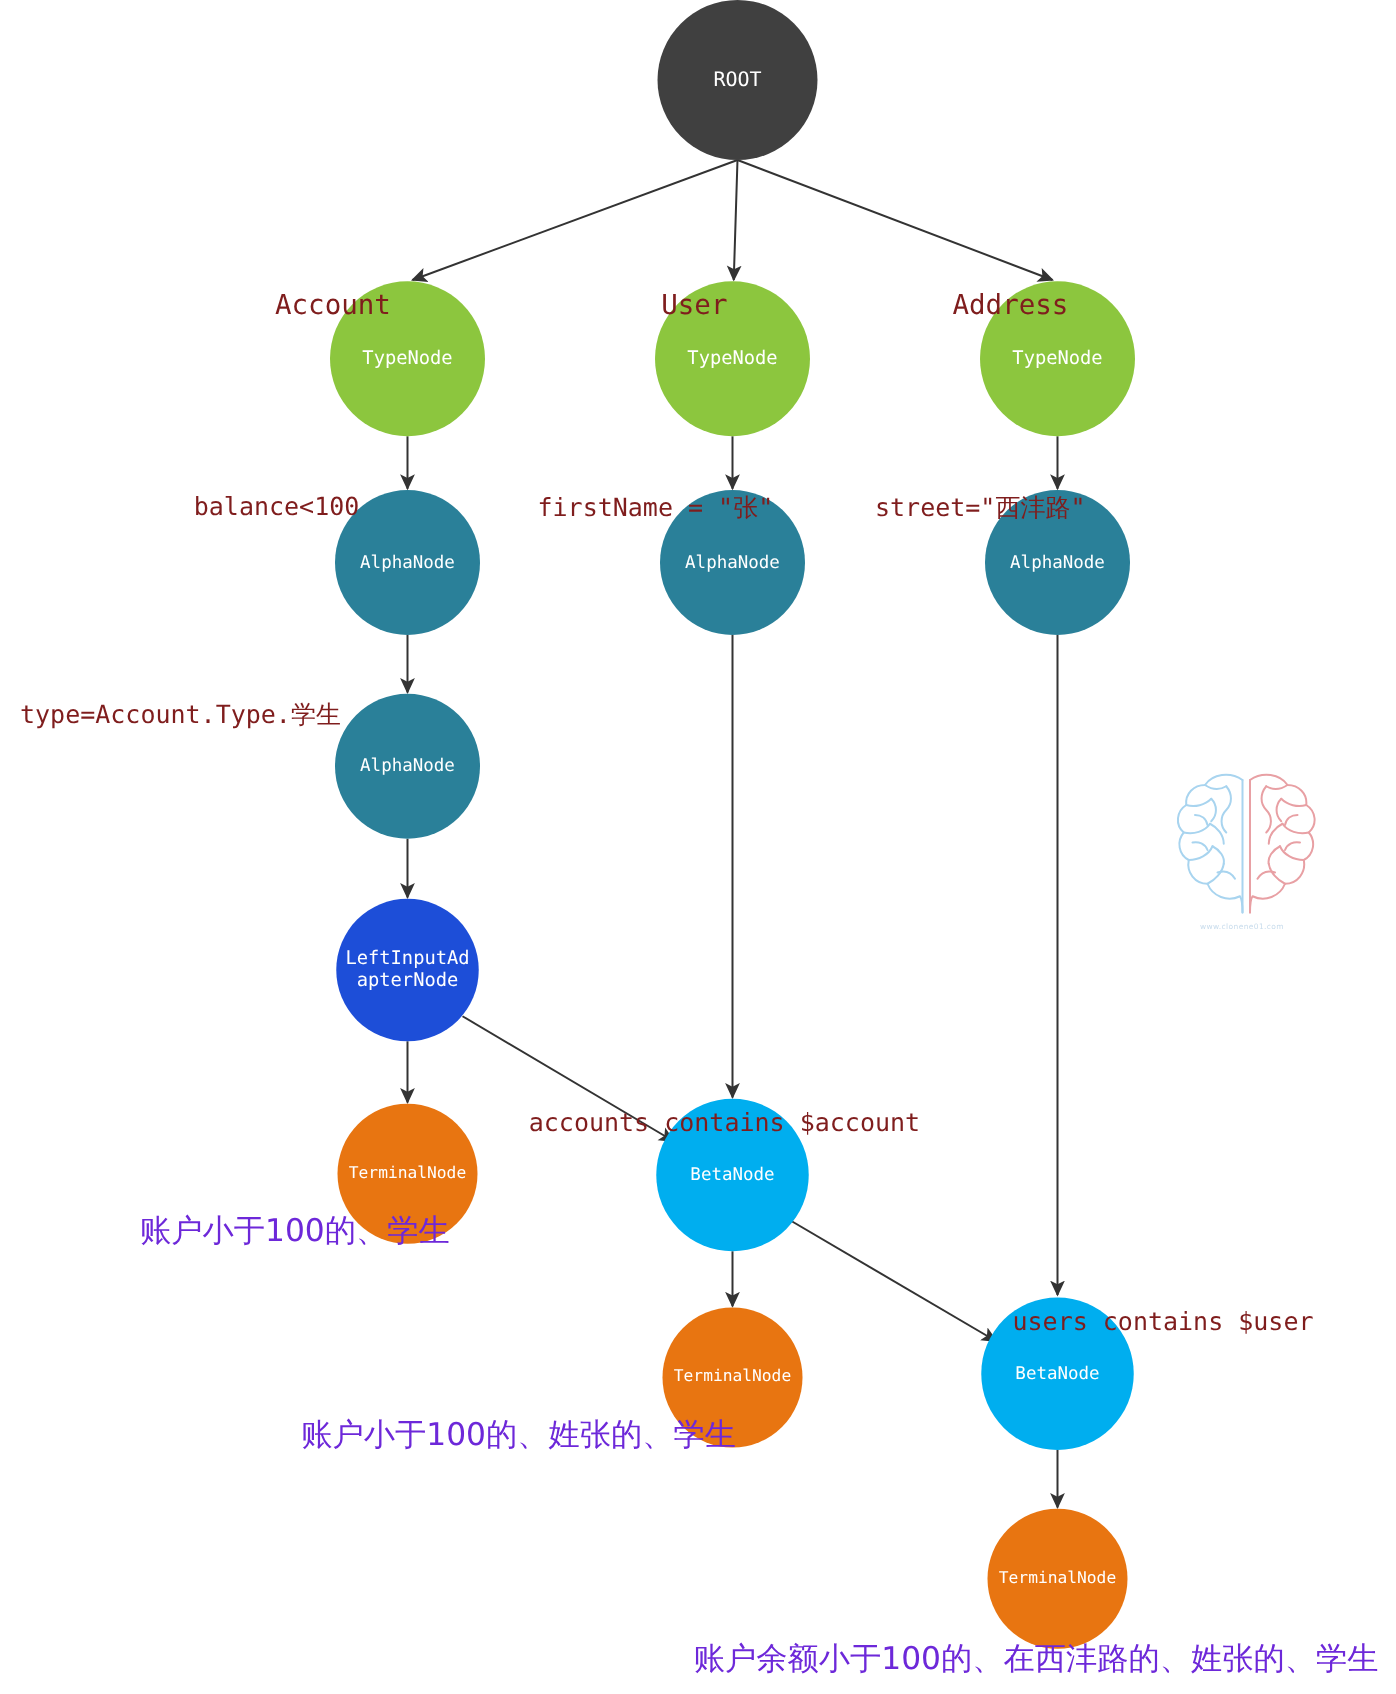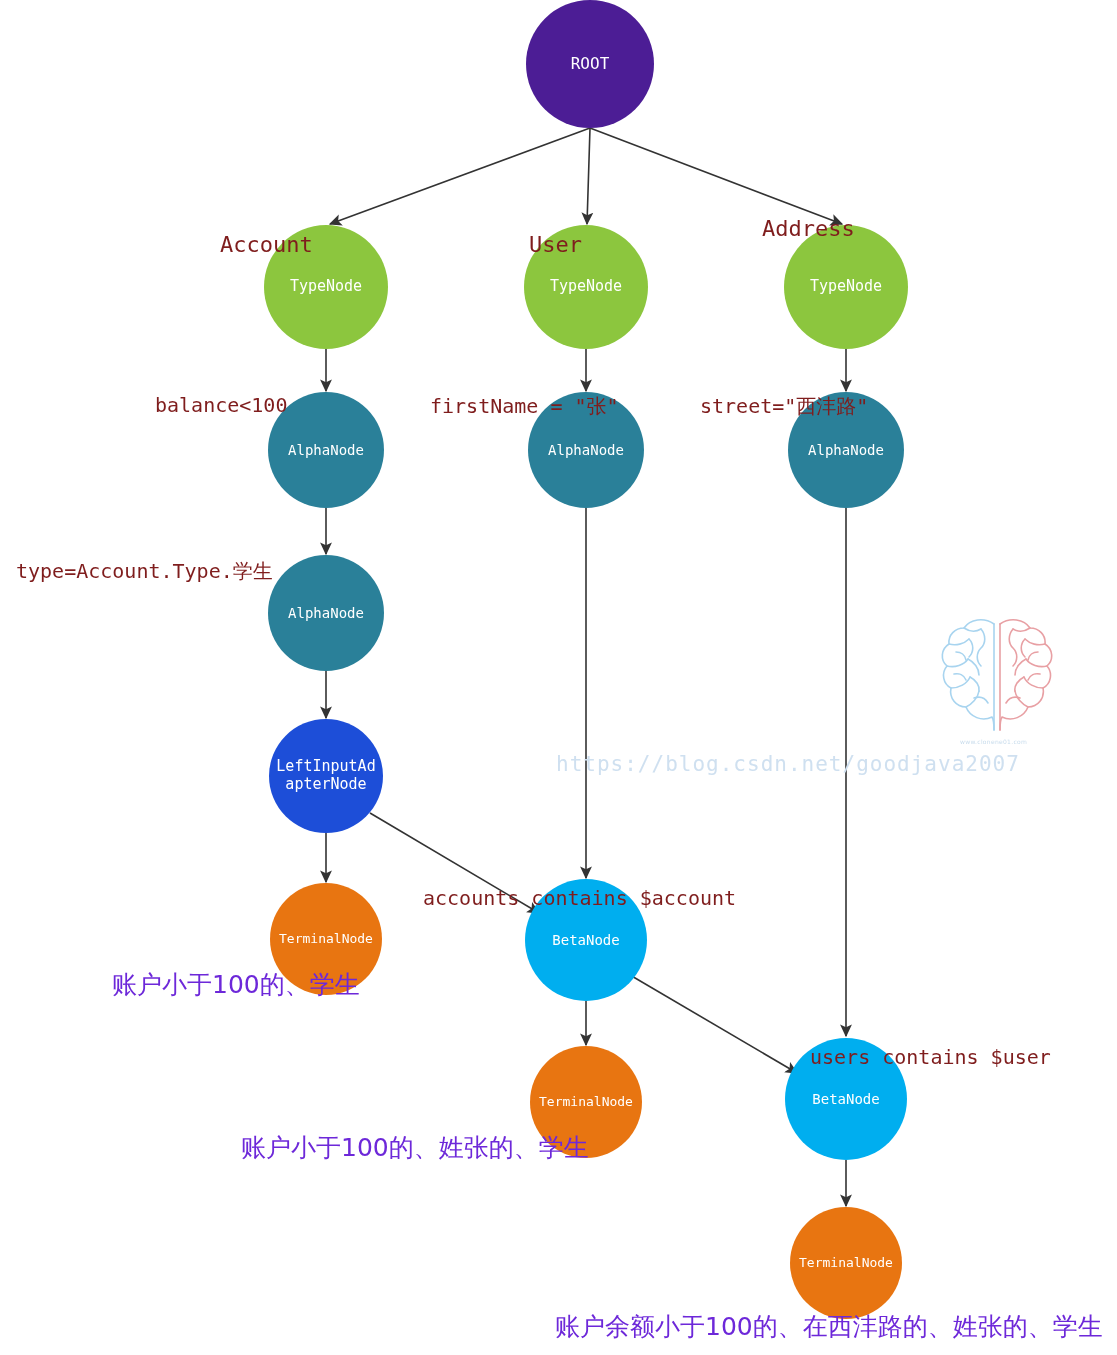--- a/index.html
+++ b/index.html
@@ -105,21 +105,21 @@
         <line x1="370" y1="813" x2="539" y2="913" stroke="#333333" stroke-width="1.6" marker-end="url(#arrowhead)"></line>
         <line x1="586" y1="508" x2="586" y2="878" stroke="#333333" stroke-width="1.6" marker-end="url(#arrowhead)"></line>
         <line x1="586" y1="1001" x2="586" y2="1045" stroke="#333333" stroke-width="1.6" marker-end="url(#arrowhead)"></line>
         <line x1="630" y1="975" x2="797" y2="1073" stroke="#333333" stroke-width="1.6" marker-end="url(#arrowhead)"></line>
         <line x1="846" y1="508" x2="846" y2="1036" stroke="#333333" stroke-width="1.6" marker-end="url(#arrowhead)"></line>
         <line x1="846" y1="1160" x2="846" y2="1206" stroke="#333333" stroke-width="1.6" marker-end="url(#arrowhead)"></line>
       </g>
   </svg>
 
   <div id="node-layer">
-      <div class="node" style="left: 526px; top: 0px; width: 128px; height: 128px; background: #4c1d95; font-size: 16px; justify-content: center;">
+      <div class="node" style="left: 526px; top: 0px; width: 128px; height: 128px; background: #404040; font-size: 16px; justify-content: center;">
         <span class="node-label">ROOT</span>
       </div>
       <div class="node" style="left: 264px; top: 225px; width: 124px; height: 124px; background: rgb(140, 198, 62); font-size: 15px;">
         <span class="node-label">TypeNode</span>
       </div>
       <div class="node" style="left: 524px; top: 225px; width: 124px; height: 124px; background: rgb(140, 198, 62); font-size: 15px;">
         <span class="node-label">TypeNode</span>
       </div>
       <div class="node" style="left: 784px; top: 225px; width: 124px; height: 124px; background: rgb(140, 198, 62); font-size: 15px;">
         <span class="node-label">TypeNode</span>
@@ -151,21 +151,21 @@
       <div class="node" style="left: 785px; top: 1038px; width: 122px; height: 122px; background: rgb(0, 174, 239); font-size: 14px;">
         <span class="node-label">BetaNode</span>
       </div>
       <div class="node" style="left: 790px; top: 1207px; width: 112px; height: 112px; background: rgb(232, 117, 17); font-size: 13px;">
         <span class="node-label">TerminalNode</span>
       </div>
     </div>
   <div id="edge-label-layer">
       <div class="edge-label" style="left: 220px; top: 232px; font-size: 22px;">Account</div>
       <div class="edge-label" style="left: 529px; top: 232px; font-size: 22px;">User</div>
-      <div class="edge-label" style="left: 762px; top: 216px; font-size: 22px; text-align: center;">Address</div>
+      <div class="edge-label" style="left: 762px; top: 232px; font-size: 22px; text-align: center;">Address</div>
       <div class="edge-label" style="left: 155px; top: 393px; font-size: 20px;">balance&lt;100</div>
       <div class="edge-label" style="left: 430px; top: 393px; font-size: 20px;">firstName = "张"</div>
       <div class="edge-label" style="left: 700px; top: 393px; font-size: 20px;">street="西沣路"</div>
       <div class="edge-label" style="left: 16px; top: 558px; font-size: 20px;">type=Account.Type.学生</div>
       <div class="edge-label" style="left: 423px; top: 886px; font-size: 20px;">accounts contains $account</div>
       <div class="edge-label" style="left: 810px; top: 1045px; font-size: 20px;">users contains $user</div>
     </div>
   <div id="caption-layer">
       <div class="cn-label" style="left: 112px; top: 968px; font-size: 25px;">账户小于100的、学生</div>
       <div class="cn-label" style="left: 241px; top: 1131px; font-size: 25px;">账户小于100的、姓张的、学生</div>
@@ -205,15 +205,14 @@
           <path d="M90,67 C84,70 80,76 81,81"></path>
           <path d="M104,42 C99,42 95,45 94,50"></path>
           <path d="M106,64 C101,63 96,65 94,70"></path>
           <path d="M86,88 C80,86 75,88 72,93"></path>
         </g>
       </g>
     </svg>
   </div>
   <div class="watermark-logo-text" id="brain-logo-text" style="left: 960px; top: 738px;">www.clonene01.com</div>
 
-  <div class="watermark-url" id="wm-url" style="left: 556px; top: 752px; font-size: 21px;">https://blog.csdn.net/goodjava2007</div>
 
 </div>
 
 </body></html>

